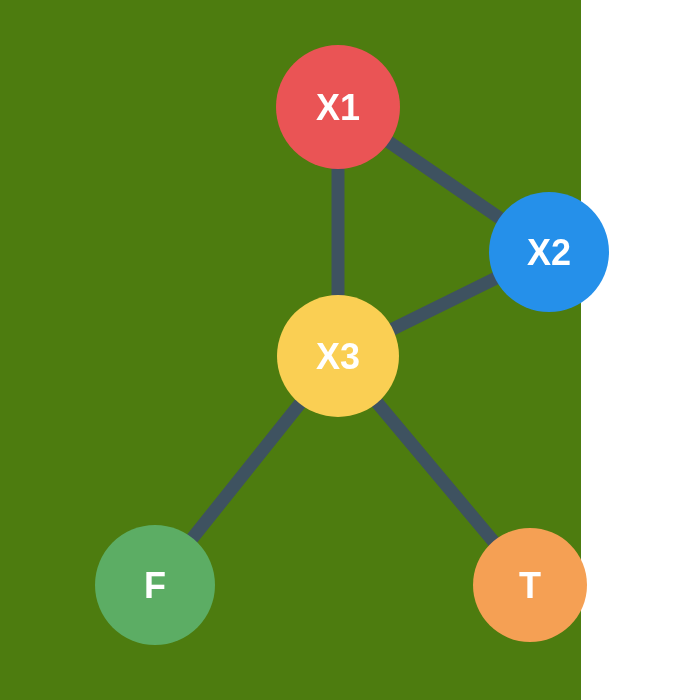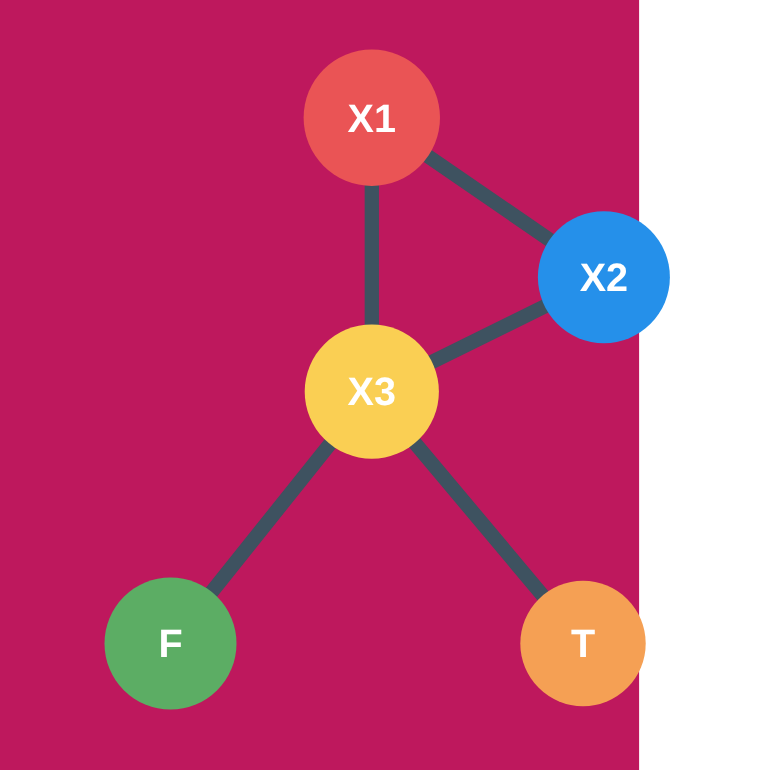--- a/index.html
+++ b/index.html
@@ -10,21 +10,21 @@
     width: 700px;
     height: 700px;
     background: #ffffff;
     font-family: "Liberation Sans", sans-serif;
     overflow: hidden;
   }
   #canvas {
     position: relative;
     width: 581px;
     height: 700px;
-    background: #be185d;
+    background: #4d7c0f;
   }
   #graph-svg {
     position: absolute;
     top: 0;
     left: 0;
   }
   #graph-svg text {
     font-family: "Liberation Sans", sans-serif;
     font-weight: bold;
     fill: #ffffff;

